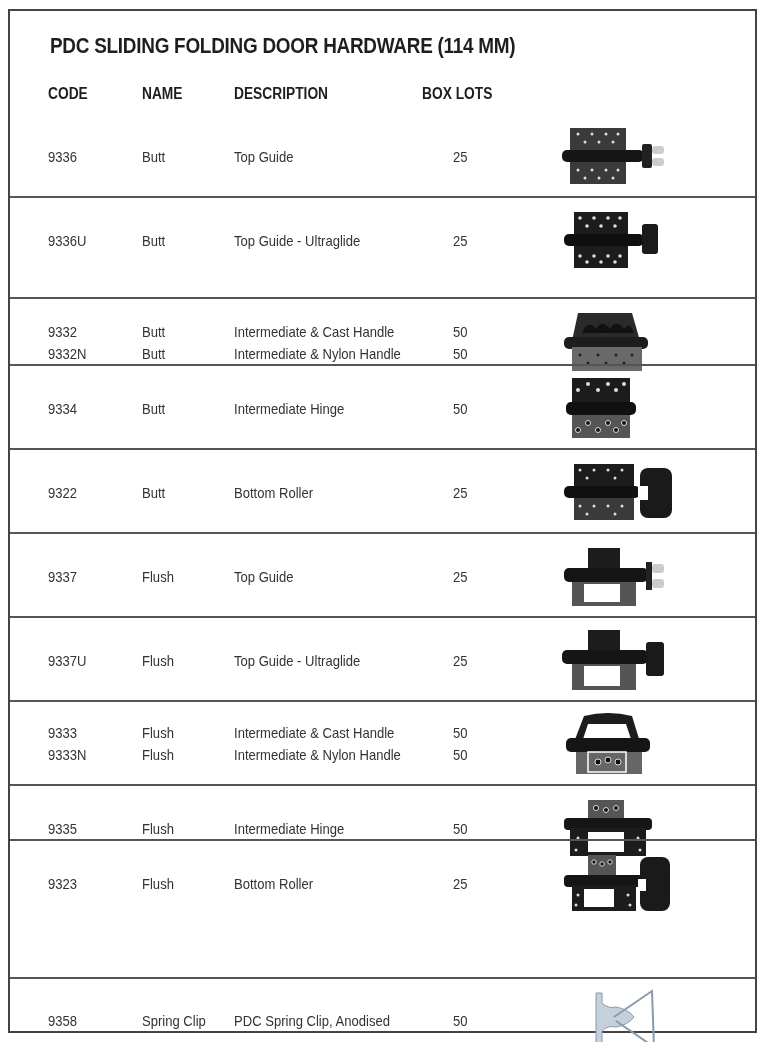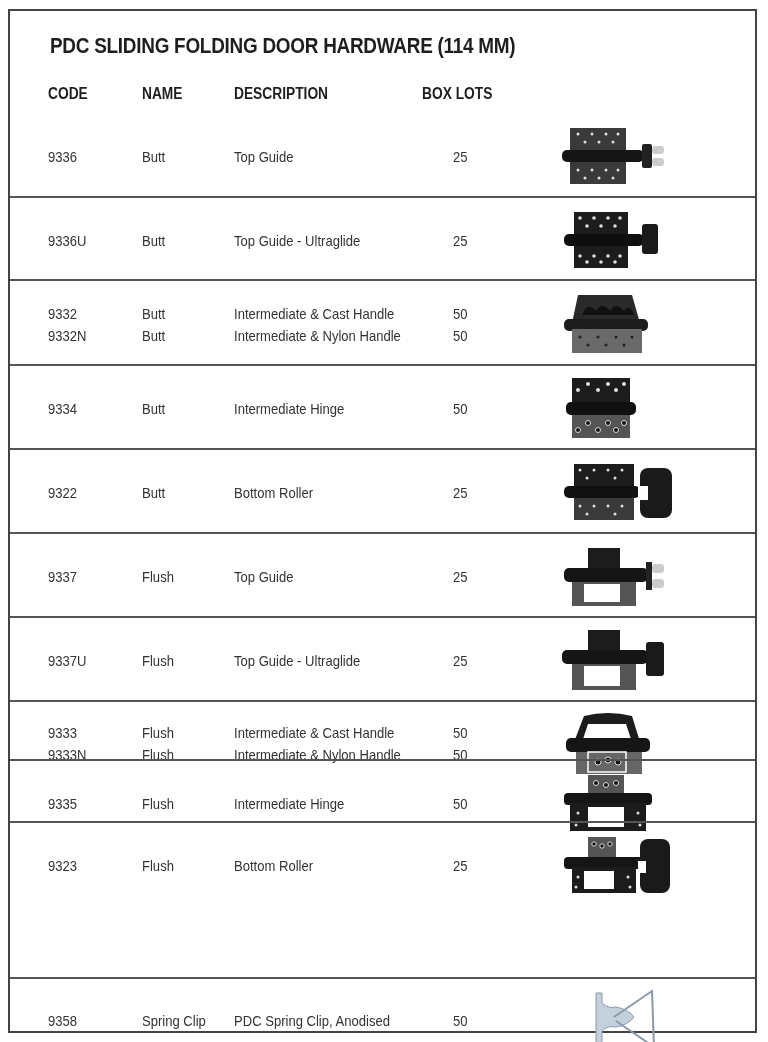--- a/index.html
+++ b/index.html
@@ -90,21 +90,21 @@
             <circle cx="50" cy="48" r="1.8"></circle>
             <circle cx="62" cy="48" r="1.8"></circle>
             <circle cx="29" cy="54" r="1.8"></circle>
             <circle cx="43" cy="54" r="1.8"></circle>
             <circle cx="57" cy="54" r="1.8"></circle>
           </g>
       </svg>
     </div>
   </div>
 
-  <div class="row" style="top:268px;height:84px">
+  <div class="row" style="top:286px;height:84px">
     <div class="cell c-code" style="top:22px">9332</div>
     <div class="cell c-name" style="top:22px">Butt</div>
     <div class="cell c-desc" style="top:22px">Intermediate &amp; Cast Handle</div>
     <div class="cell c-box" style="top:22px">50</div>
     <div class="cell c-code" style="top:44px">9332N</div>
     <div class="cell c-name" style="top:44px">Butt</div>
     <div class="cell c-desc" style="top:44px">Intermediate &amp; Nylon Handle</div>
     <div class="cell c-box" style="top:44px">50</div>
     <div class="thumb" style="top:8px">
       <svg width="130" height="68" viewBox="0 0 130 68">
@@ -236,21 +236,21 @@
         <rect x="30" y="42" width="38" height="20" fill="none" stroke="#fff" stroke-width="1.5"></rect>
         <g fill="#111" stroke="#ddd" stroke-width="1">
             <circle cx="40" cy="52" r="3"></circle>
             <circle cx="50" cy="50" r="3"></circle>
             <circle cx="60" cy="52" r="3"></circle>
           </g>
       </svg>
     </div>
   </div>
 
-  <div class="row" style="top:748px;height:60px">
+  <div class="row" style="top:773px;height:60px">
     <div class="cell c-code" style="top:32px">9335</div>
     <div class="cell c-name" style="top:32px">Flush</div>
     <div class="cell c-desc" style="top:32px">Intermediate Hinge</div>
     <div class="cell c-box" style="top:32px">50</div>
     <div class="thumb" style="top:12px">
       <svg width="130" height="64" viewBox="0 0 130 64">
         <rect x="30" y="2" width="36" height="20" fill="#555"></rect>
         <g fill="#111" stroke="#ddd" stroke-width="1">
             <circle cx="38" cy="10" r="2.5"></circle>
             <circle cx="48" cy="12" r="2.5"></circle>
@@ -262,21 +262,21 @@
         <g fill="#ddd">
             <circle cx="20" cy="40" r="1.5"></circle>
             <circle cx="80" cy="40" r="1.5"></circle>
             <circle cx="18" cy="52" r="1.5"></circle>
             <circle cx="82" cy="52" r="1.5"></circle>
           </g>
       </svg>
     </div>
   </div>
 
-  <div class="row" style="top:810px;height:72px">
+  <div class="row" style="top:828px;height:72px">
     <div class="cell c-code" style="top:32px">9323</div>
     <div class="cell c-name" style="top:32px">Flush</div>
     <div class="cell c-desc" style="top:32px">Bottom Roller</div>
     <div class="cell c-box" style="top:32px">25</div>
     <div class="thumb" style="top:12px">
       <svg width="130" height="64" viewBox="0 0 130 64">
         <rect x="30" y="2" width="28" height="22" fill="#555"></rect>
         <g fill="#111" stroke="#ddd" stroke-width="1">
             <circle cx="36" cy="9" r="2.2"></circle>
             <circle cx="44" cy="11" r="2.2"></circle>

